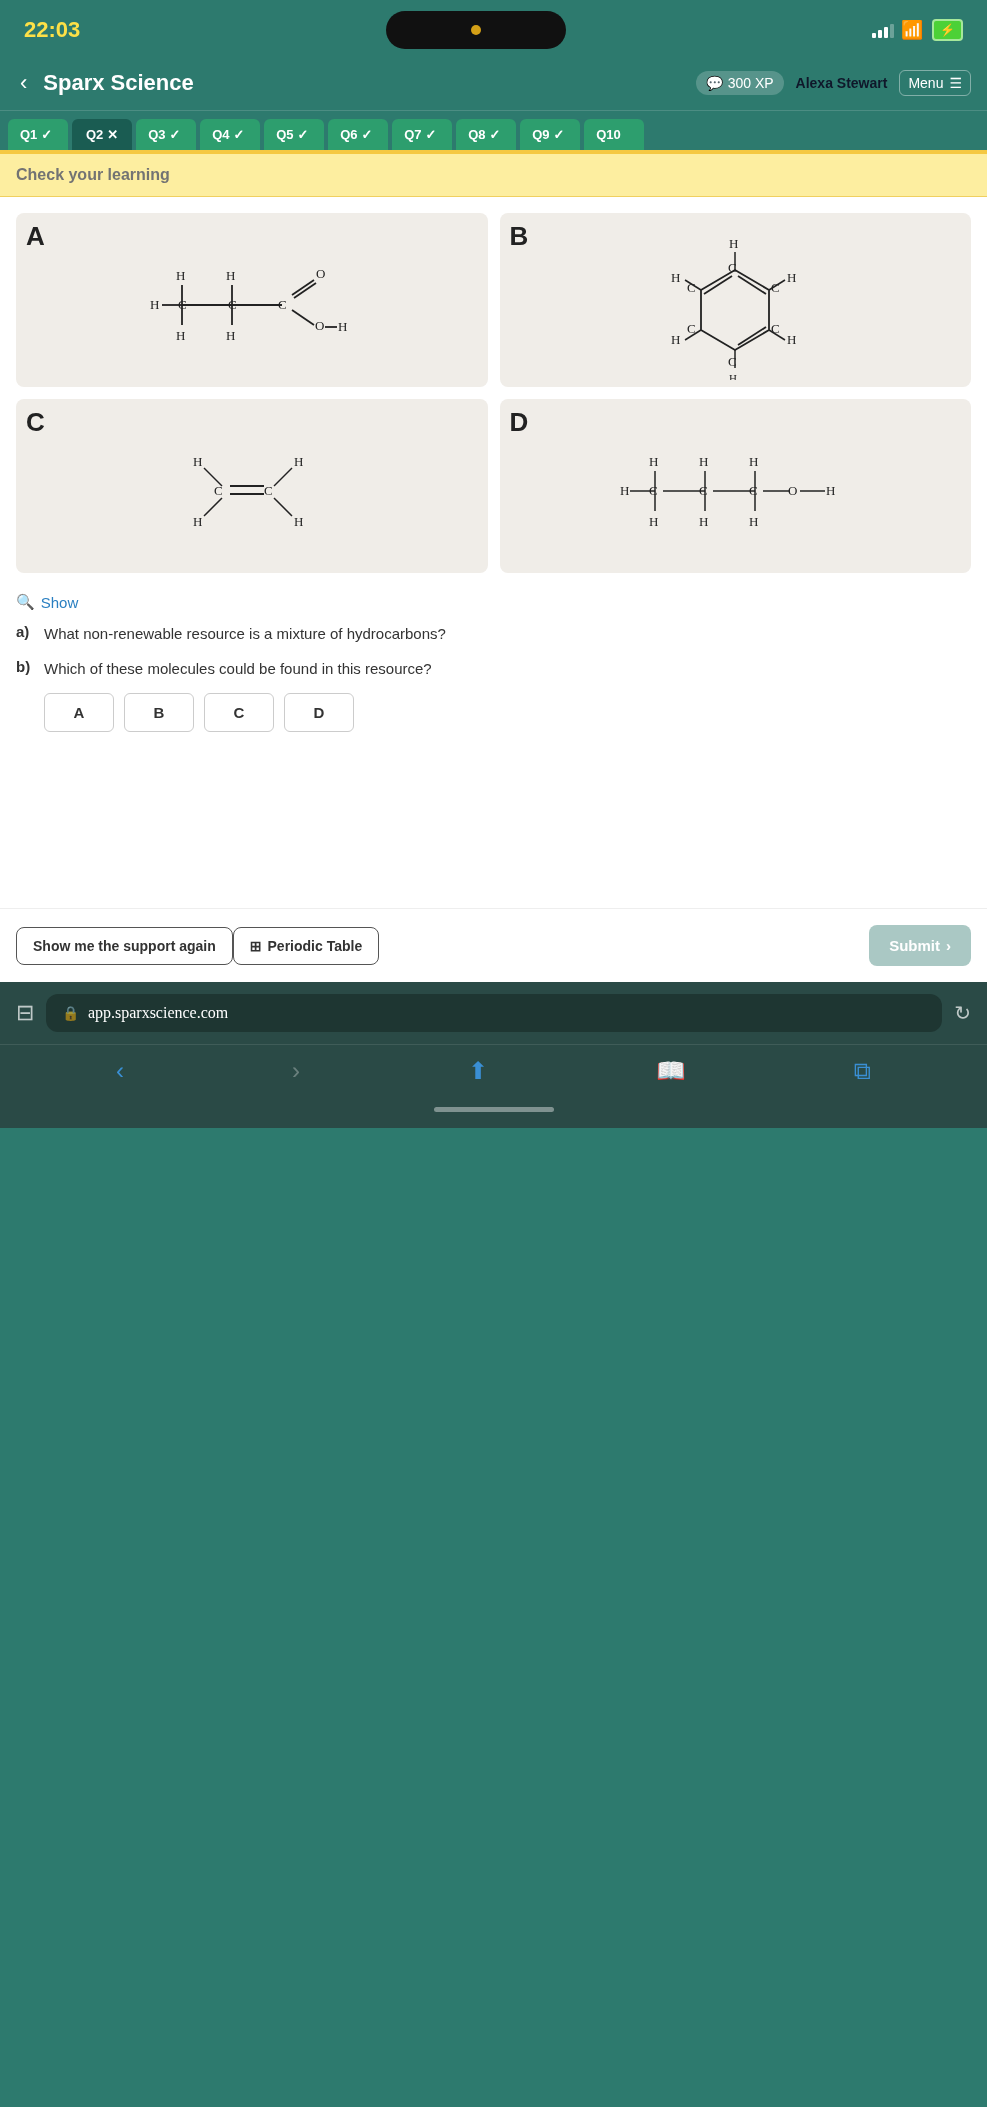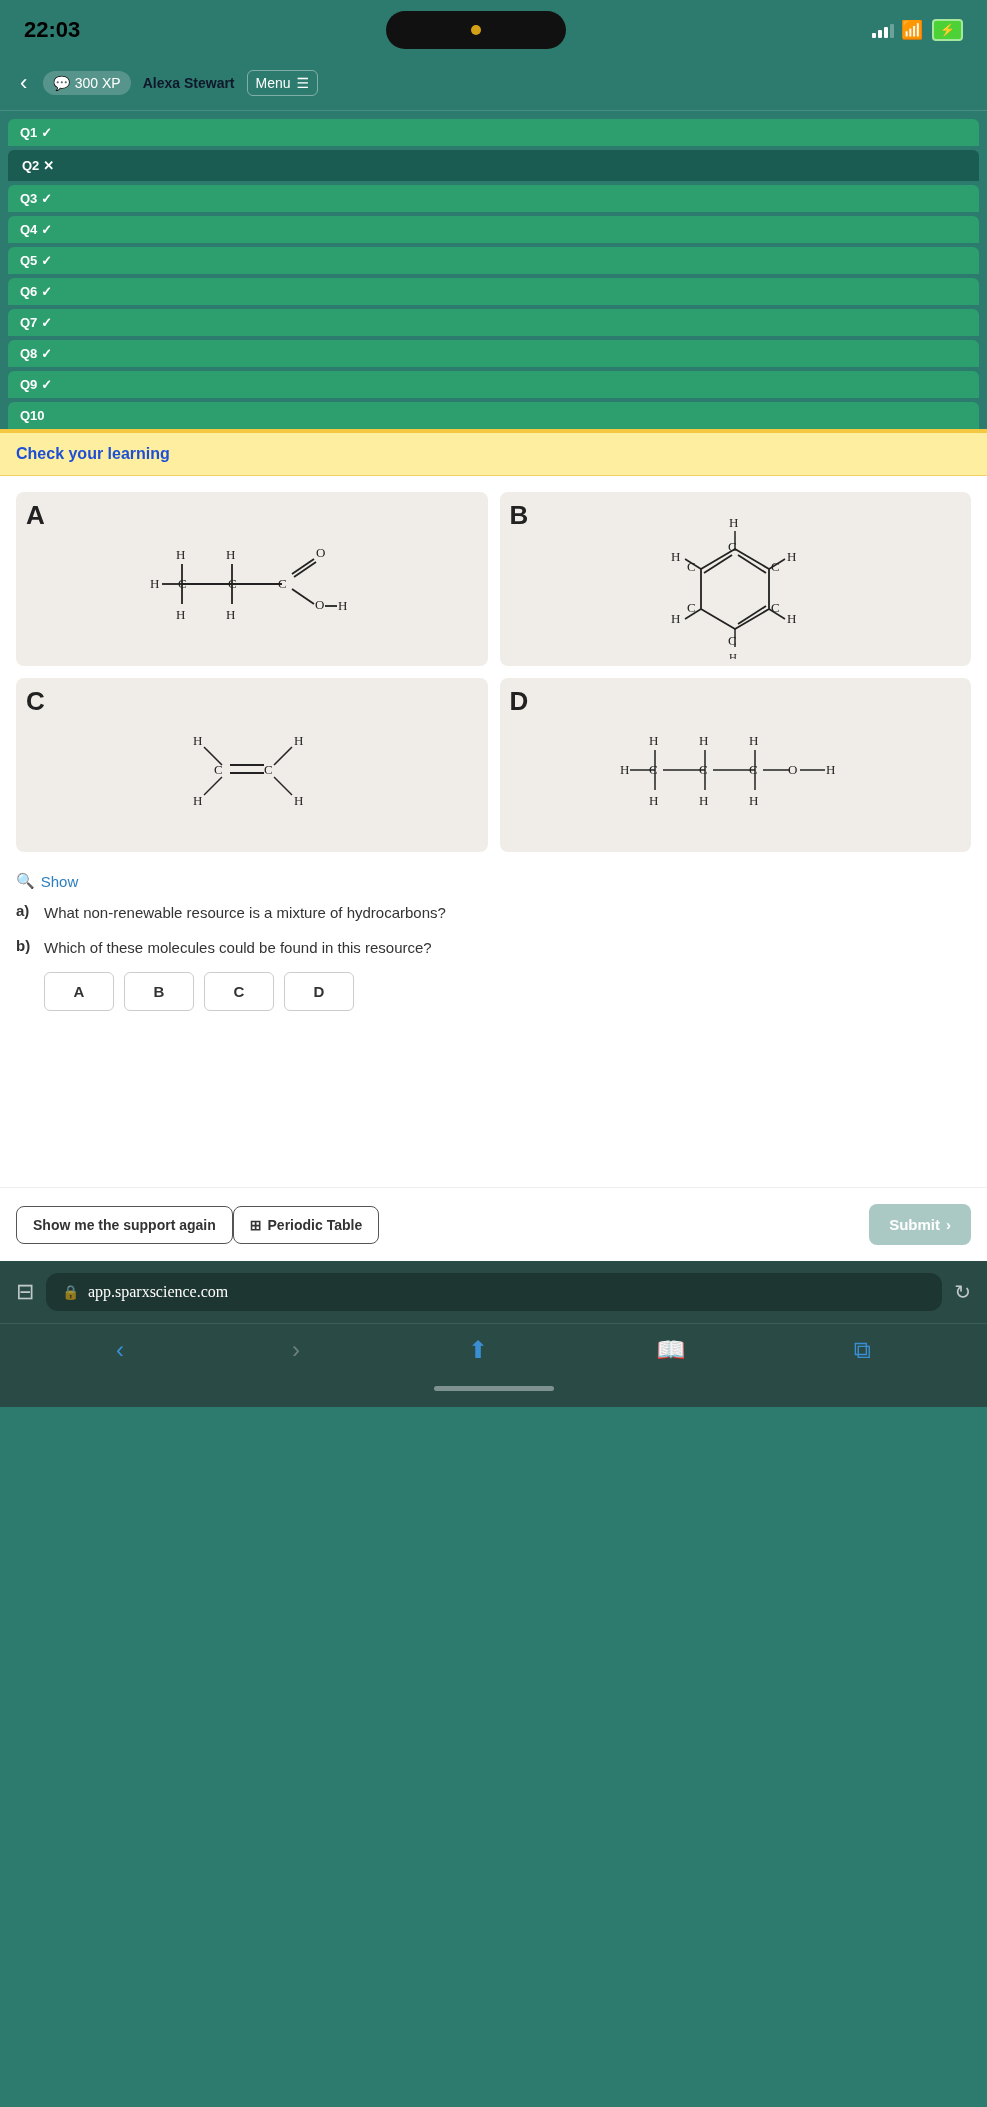--- a/index.html
+++ b/index.html
@@ -15,21 +15,21 @@
     
     .status-bar {
       background: #2d7a6e;
       display: flex;
       align-items: center;
       justify-content: space-between;
       padding: 12px 24px 8px;
       height: 56px;
     }
     .status-time {
-      color: #000000;
+      color: #fde047;
       font-size: 22px;
       font-weight: 600;
     }
     .status-notch {
       background: #111;
       border-radius: 30px;
       width: 180px;
       height: 38px;
       display: flex;
       align-items: center;
@@ -127,21 +127,20 @@
       border-radius: 6px;
     }
 
     
     .tabs-bar {
       background: #2d7a6e;
       display: flex;
       gap: 4px;
       padding: 8px 8px 0;
       overflow-x: auto;
-      flex-direction: column;
     }
     .tab {
       min-width: 60px;
       padding: 6px 12px;
       border-radius: 6px 6px 0 0;
       font-size: 13px;
       font-weight: 600;
       cursor: pointer;
       display: flex;
       align-items: center;
@@ -168,21 +167,21 @@
       margin: 0;
       border-top: 4px solid #f5c842;
     }
 
     
     .learning-banner {
       background: #fdeea0;
       padding: 12px 16px;
       font-size: 16px;
       font-weight: 700;
-      color: #1d4ed8;
+      color: #737373;
       border-bottom: 1px solid #f0d060;
     }
 
     
     .molecule-grid {
       display: grid;
       grid-template-columns: 1fr 1fr;
       gap: 12px;
       padding: 16px;
     }
@@ -414,20 +413,21 @@
       <div class="signal-bar" style="height:11px"></div>
       <div class="signal-bar" style="height:14px; opacity:0.3"></div>
     </div>
     <span class="wifi-icon">📶</span>
     <div class="battery-icon">⚡</div>
   </div>
 </div>
 
 <div class="header">
   <span class="back-btn">‹</span>
+  <span class="header-title">Sparx Science</span>
   <div class="header-xp">
     <div class="xp-badge">
       <span>💬</span>
       <span>300 XP</span>
     </div>
   </div>
   <span class="header-user">Alexa Stewart</span>
   <div class="menu-btn">
     <span>Menu</span>
     <span>☰</span>

